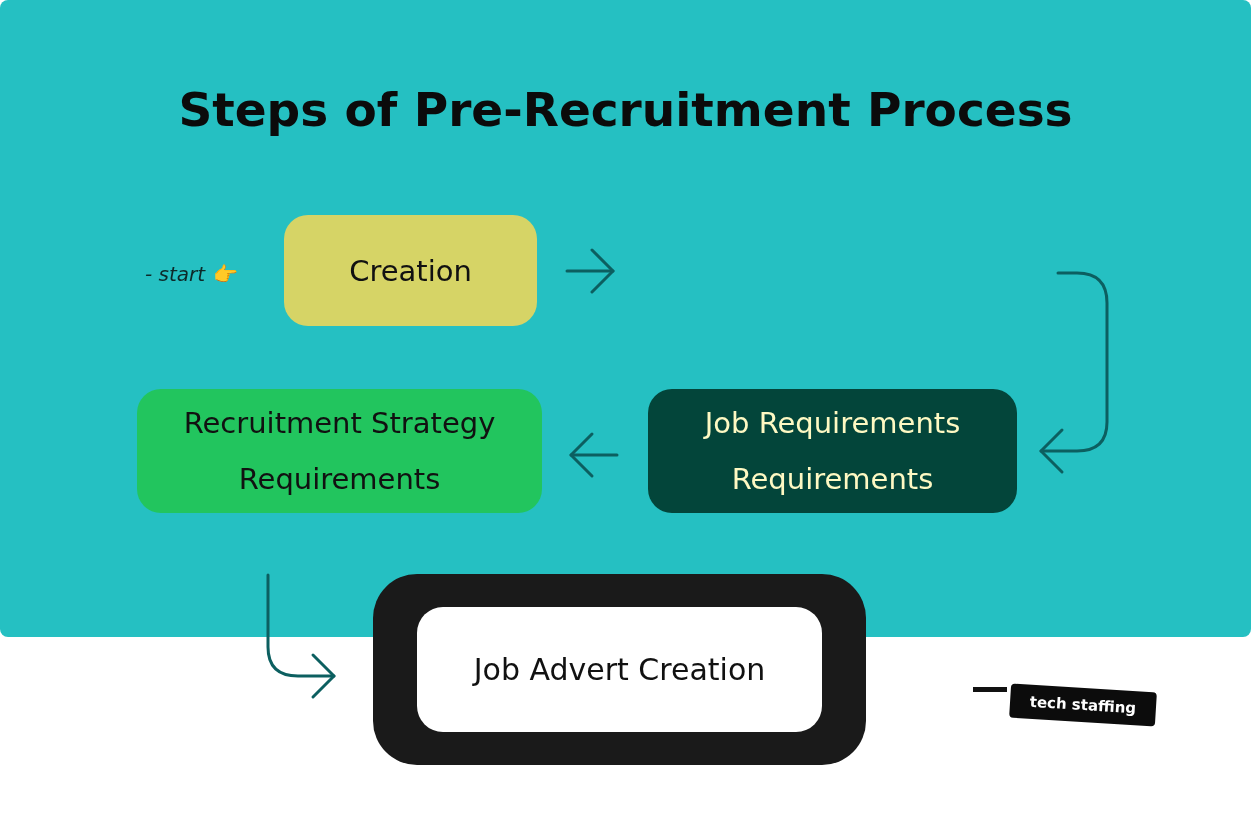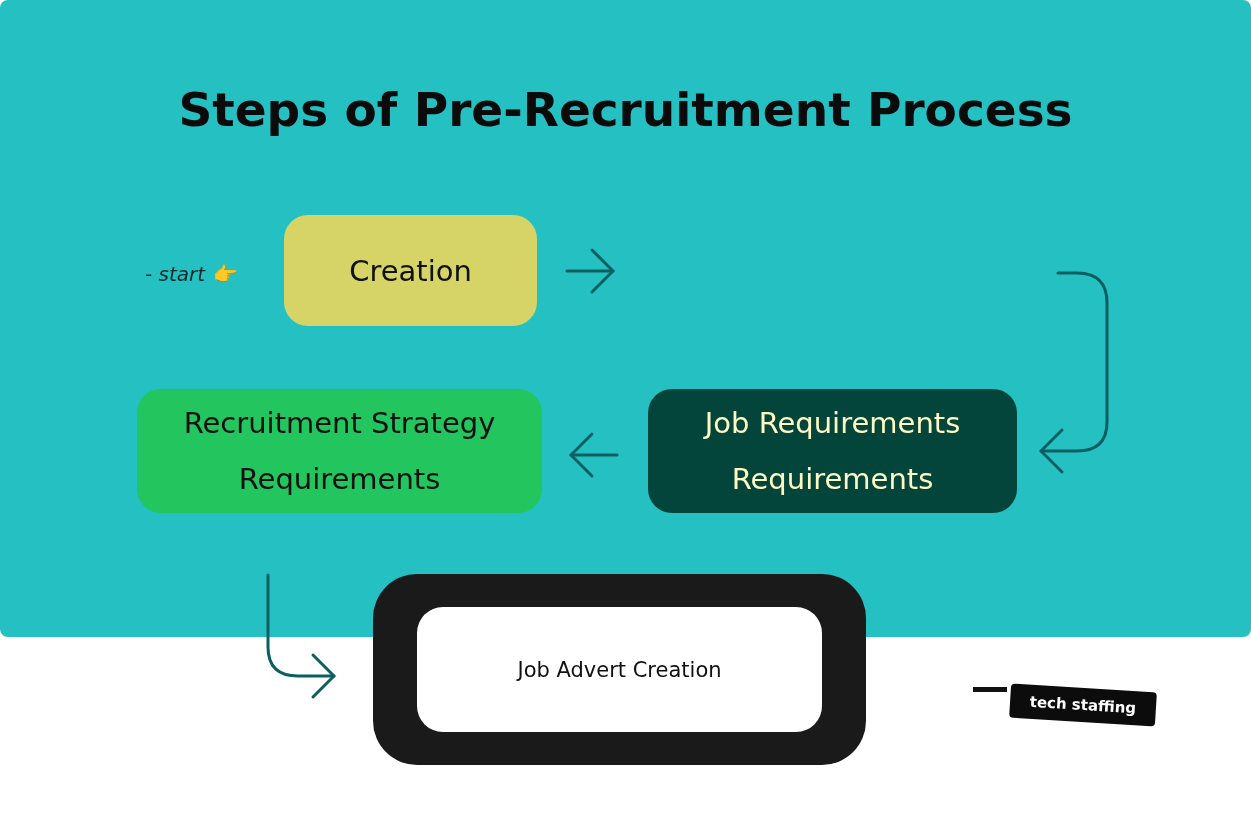--- a/index.html
+++ b/index.html
@@ -6,21 +6,21 @@
   body { width: 1251px; height: 827px; position: relative; overflow: hidden; font-family: "DejaVu Sans", sans-serif; }
   .card { position: absolute; left: 0; top: 0; width: 1251px; height: 637px; background: #25c0c2; border-radius: 8px; }
   .title { position: absolute; left: 0; top: 82px; width: 1251px; text-align: center; font-size: 47px; font-weight: bold; color: #0b0b0b; letter-spacing: 0px; }
   .box { position: absolute; display: flex; align-items: center; justify-content: center; text-align: center; font-size: 29px; line-height: 56px; color: #111; box-sizing: border-box; }
   .box span { display: block; }
   .b-budget { left: 284px; top: 215px; width: 253px; height: 111px; background: #d6d466; border-radius: 24px; }
   .b-position { left: 643px; top: 211px; width: 369px; height: 116px; background: #fdc5dd; border-radius: 24px; }
   .b-jobreq { left: 648px; top: 389px; width: 369px; height: 124px; background: #03453a; border-radius: 24px; color: #fef9c3; }
   .b-strategy { left: 137px; top: 389px; width: 405px; height: 124px; background: #22c55e; border-radius: 24px; }
   .b-advert-outer { left: 373px; top: 574px; width: 493px; height: 191px; background: #1a1a1a; border-radius: 44px; }
-  .b-advert-inner { left: 417px; top: 607px; width: 405px; height: 125px; background: #ffffff; border-radius: 26px; font-size: 21px; }
+  .b-advert-inner { left: 417px; top: 607px; width: 405px; height: 125px; background: #ffffff; border-radius: 26px; font-size: 30px; }
   .start { position: absolute; left: 145px; top: 256px; font-size: 20px; font-style: italic; color: #0d2a2a; margin-top: 6px; }
   .start .emoji { font-style: normal; color: #f5c11d; font-size: 20px; margin-left: 2px; }
   svg.arrows { position: absolute; left: 0; top: 0; }
   .logo { position: absolute; left: 946px; top: 648px; width: 230px; height: 90px; }
   .logo-word { position: absolute; left: 0; top: 0; font-size: 50px; font-weight: bold; color: #ffffff; letter-spacing: 1px; line-height: 56px; }
   .logo-bar { position: absolute; left: 27px; top: 39px; width: 34px; height: 5px; background: #111; }
   .logo-tag { position: absolute; left: 64px; top: 40px; width: 146px; height: 34px; background: #0c0c0c; border-radius: 4px; transform: rotate(3.5deg); color: #ffffff; font-size: 15px; display: flex; align-items: center; justify-content: center; font-weight: bold; }
 </style>
 </head>
 <body>

